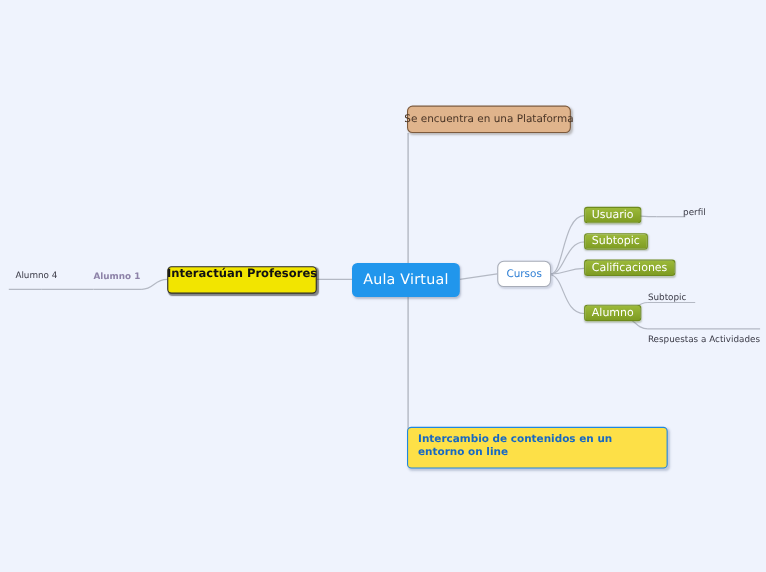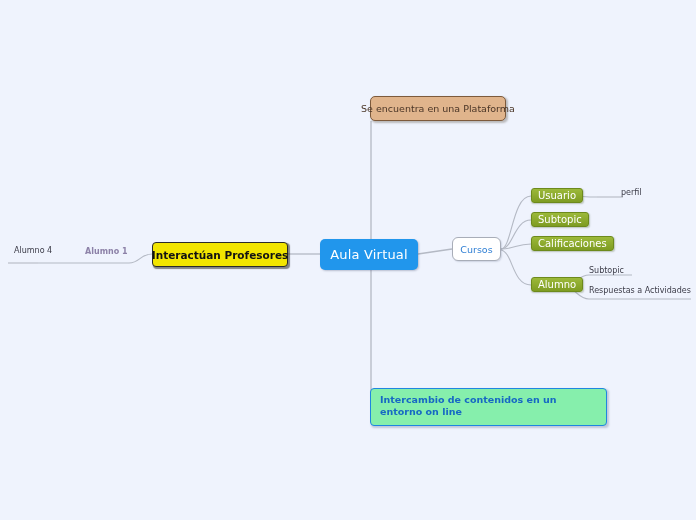--- a/index.html
+++ b/index.html
@@ -45,48 +45,48 @@
   }
 
   
   .n-yellow {
     left: 152px; top: 242px;
     width: 136px; height: 25px;
     background: #f2e500;
     border: 1.6px solid #2a2a2a;
     border-radius: 4px;
     box-shadow: 1.5px 1.5px 1px rgba(40,40,40,0.55);
-    display: flex; align-items: center; justify-content: center;
+    display: flex; align-items: flex-start; justify-content: center;
   }
   .n-yellow span {
     color: #121212;
     font-size: 10.5px;
     font-weight: bold;
   }
 
   
   .n-tan {
     left: 370px; top: 96px;
-    width: 136px; height: 25px;
+    width: 149px; height: 25px;
     background: #e0b48c;
     border: 1.2px solid #7d5a3c;
     border-radius: 5px;
     box-shadow: 1.5px 1.5px 2px rgba(90,80,70,0.35);
     display: flex; align-items: center; justify-content: center;
   }
   .n-tan span {
     color: #4a3526;
     font-size: 9.5px;
   }
 
   
   .n-outline {
     left: 370px; top: 388px;
     width: 237px; height: 38px;
-    background: #86efac;
+    background: #fde047;
     border: 1.4px solid #1f86e0;
     border-radius: 4px;
     box-shadow: 1.5px 1.5px 2px rgba(70,90,130,0.28);
     padding: 5px 9px 0 9px;
     white-space: normal;
   }
   .n-outline span {
     color: #1668c4;
     font-size: 9.5px;
     font-weight: bold;
@@ -132,21 +132,21 @@
   .n-leaf {
     display: flex; align-items: flex-end;
     padding-bottom: 1px;
   }
   .n-leaf span { font-size: 8px; }
   .l-dark  span { color: #3b3b47; }
   .l-mauve span { color: #8d82a8; }
 
   .leaf-perfil   { left: 597px; top: 188px; margin-left: 24px; }
   .leaf-subtopic { left: 589px; top: 266px; }
-  .leaf-resp     { left: 589px; top: 286px; }
+  .leaf-resp     { left: 589px; top: 304px; }
   .leaf-alumno2  { left: 14px;  top: 246px; }
   .leaf-alumno1  { left: 85px;  top: 247px; font-weight: bold; }
 </style>
 </head>
 <body>
 
 <div id="canvas">
 
   <svg id="wires" viewBox="0 0 696 520" xmlns="http://www.w3.org/2000/svg">
     <g fill="none" stroke="#b4b9c4" stroke-width="1.3">

